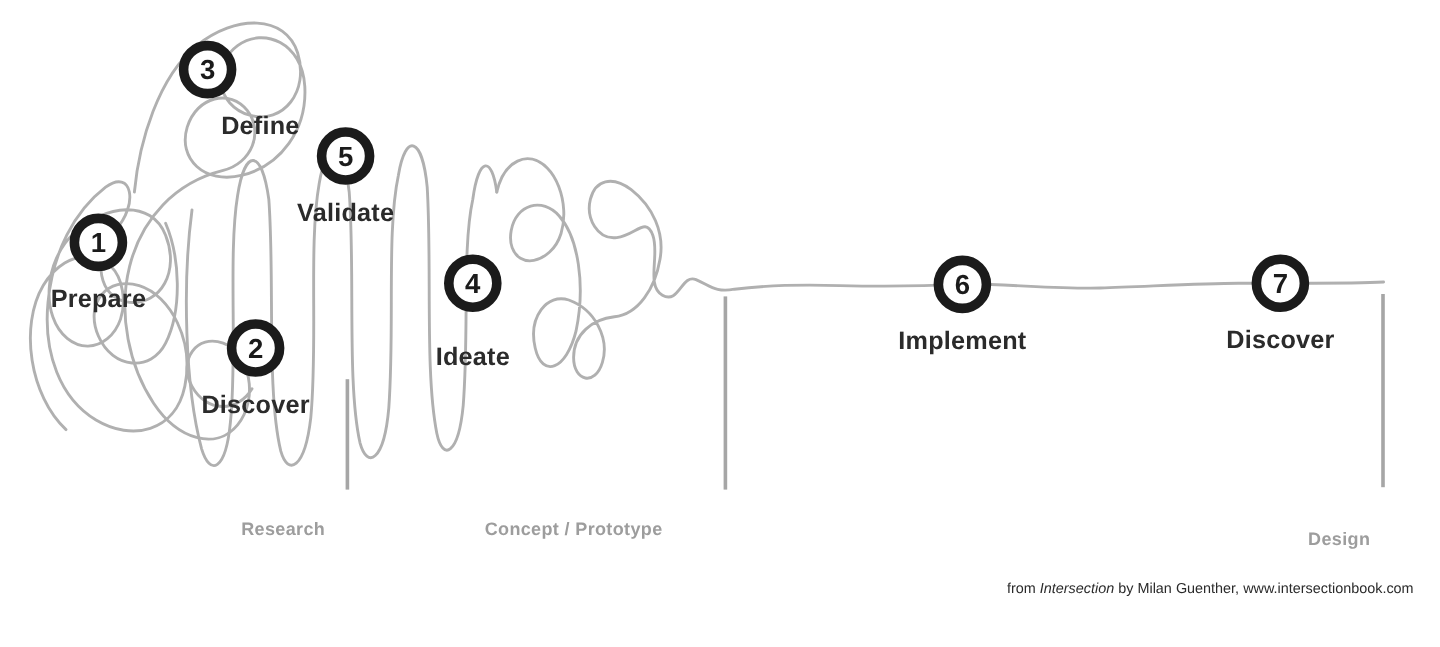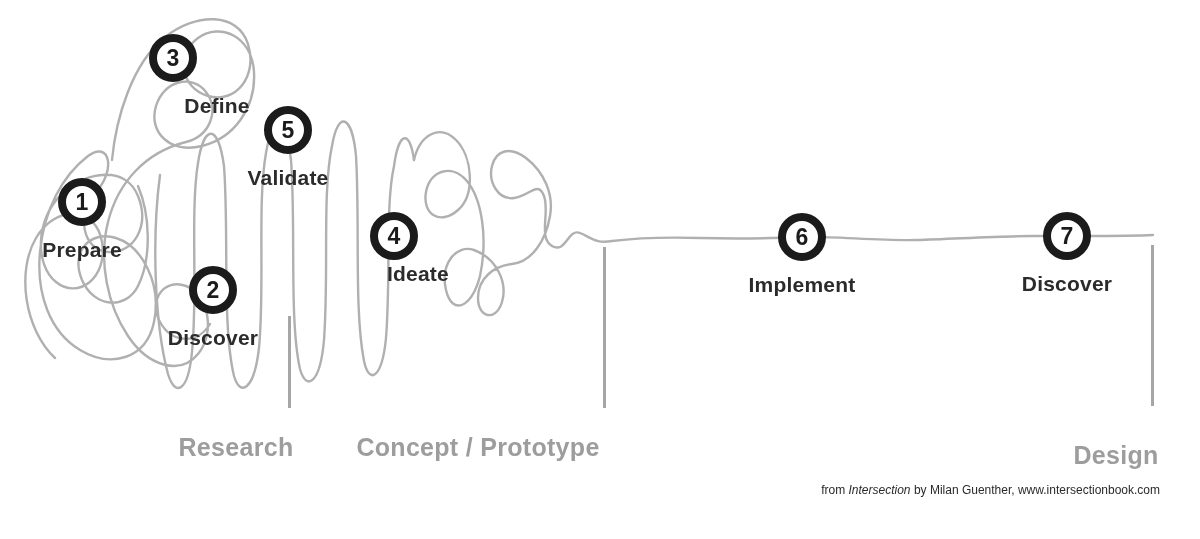--- a/index.html
+++ b/index.html
@@ -44,27 +44,27 @@
   }
   .divider{
     position:absolute;
     width:3px;
     background:var(--divider,#a6a6a6);
   }
   .phase-label{
     position:absolute;
     transform:translateX(-50%);
     white-space:nowrap;
-    font-size:25px;font-weight:bold;
+    font-size:15px;font-weight:bold;
     letter-spacing:0.3px;
     color:var(--phase-label,#9d9d9d);
   }
   .attribution{
     position:absolute;
-    top:482px;right:40px;
+    top:482px;right:22px;
     text-align:right;
     font-size:12px;line-height:17px;
     color:var(--attribution,#2a2a2a);
   }
 </style>
 </head>
 <body>
 
 <div class="stage">
 
@@ -122,21 +122,21 @@
         <div class="ring">
           <span class="num">3</span>
         </div>
       </div>
       <div class="slabel" style="left: 173px; top: 94px; margin-left: 44px;">Define</div>
       <div class="step" style="left: 394px; top: 236px;">
         <div class="ring">
           <span class="num">4</span>
         </div>
       </div>
-      <div class="slabel" style="left: 394px; top: 262px; margin-left: 24px;">Ideate</div>
+      <div class="slabel" style="left: 394px; top: 286px;">Ideate</div>
       <div class="step" style="left: 288px; top: 130px;">
         <div class="ring">
           <span class="num">5</span>
         </div>
       </div>
       <div class="slabel" style="left: 288px; top: 166px;">Validate</div>
       <div class="step" style="left: 802px; top: 237px;">
         <div class="ring">
           <span class="num">6</span>
         </div>

